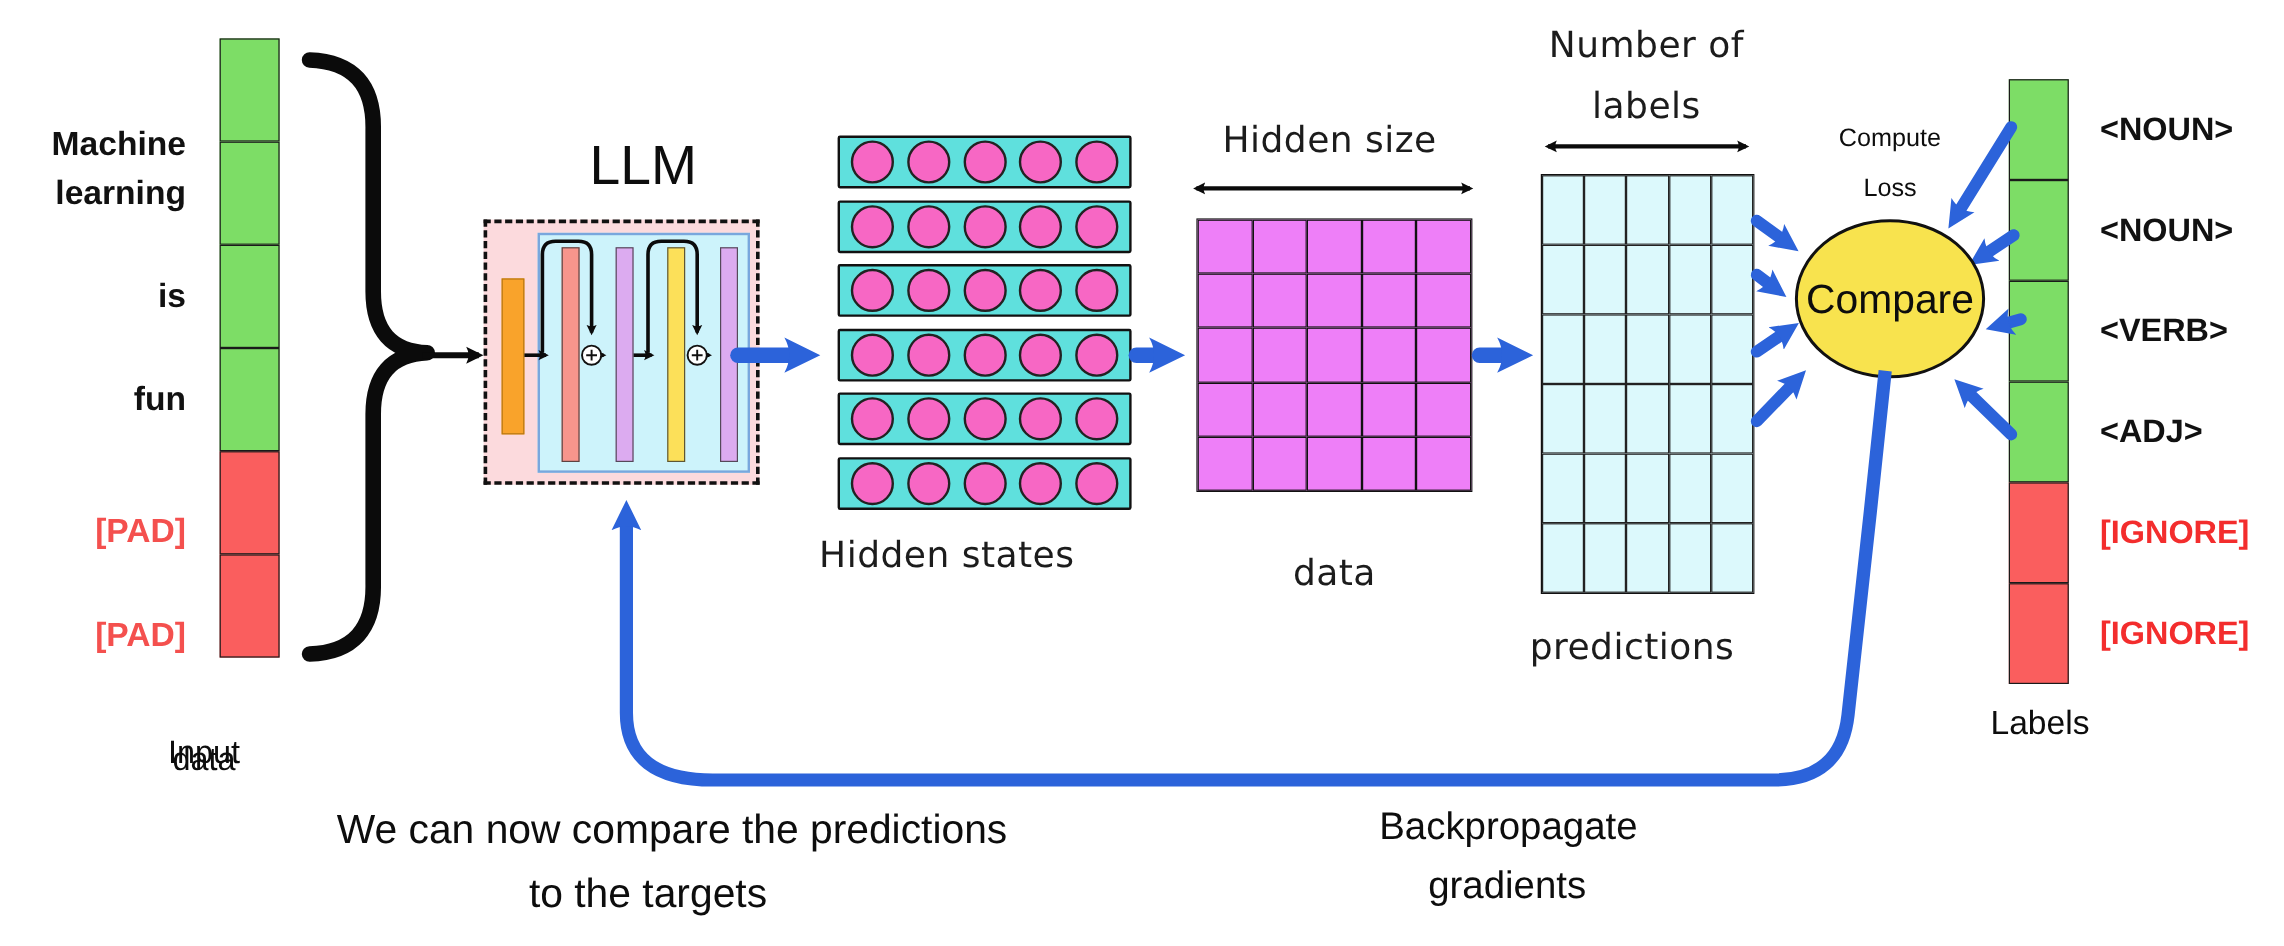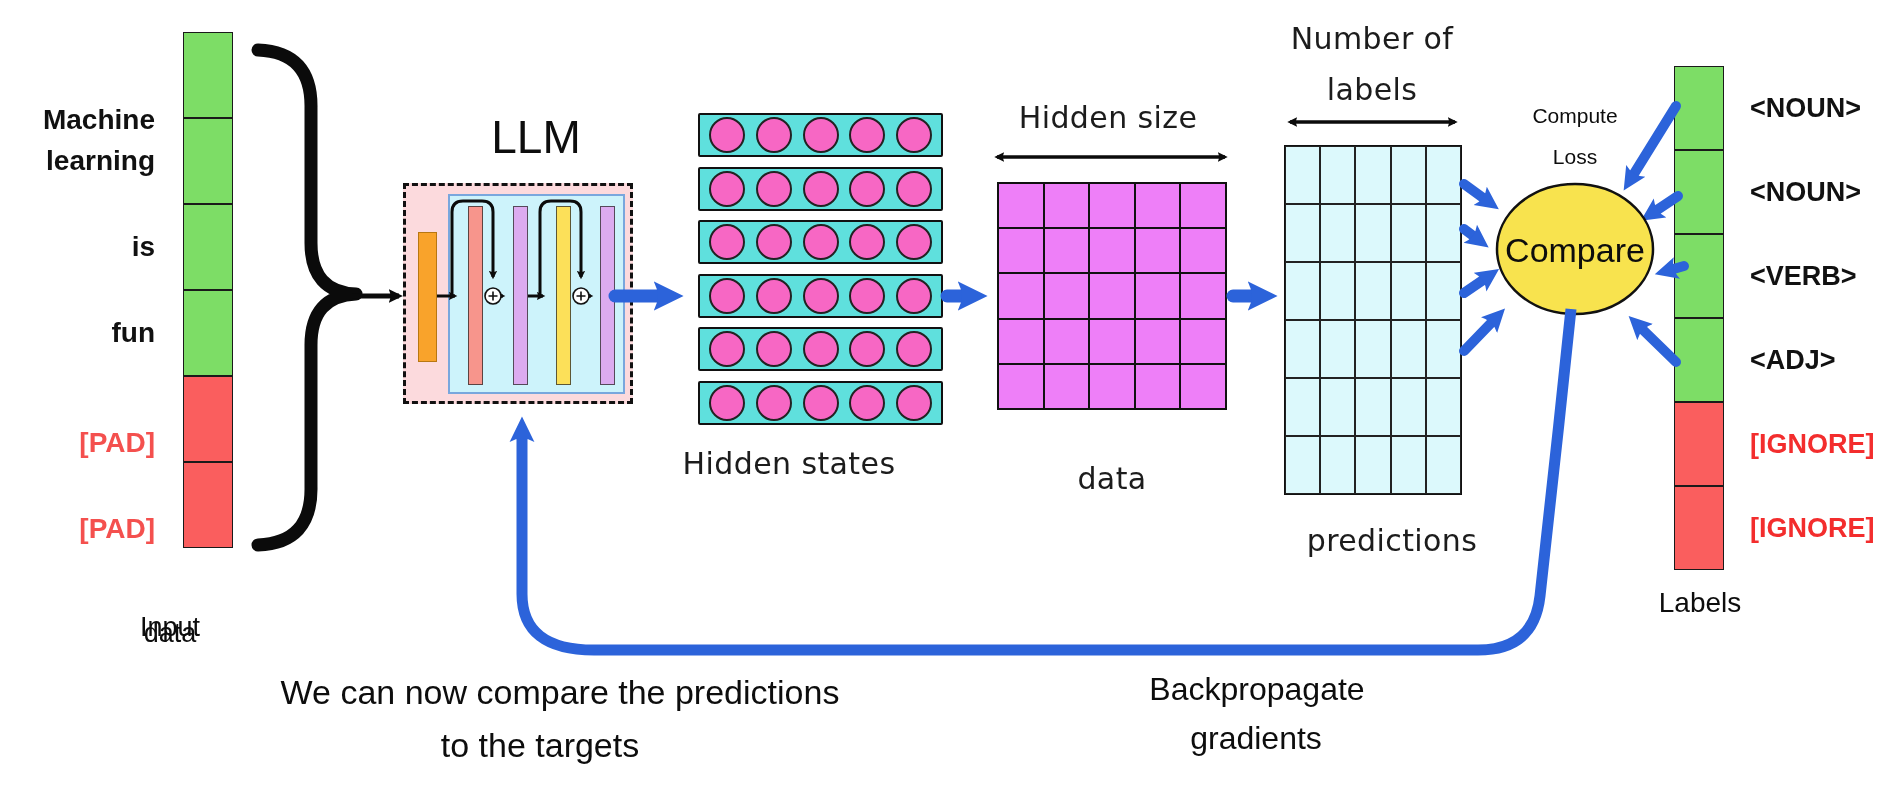--- a/index.html
+++ b/index.html
@@ -189,21 +189,21 @@
       <div class="gcell"></div>
       <div class="gcell"></div>
       <div class="gcell"></div>
       <div class="gcell"></div>
       <div class="gcell"></div>
       <div class="gcell"></div>
       <div class="gcell"></div>
     </div>
   <div class="lbl geo" style="left:1372px;top:38px;">Number of</div>
   <div class="lbl geo" style="left:1372px;top:89px;">labels</div>
-  <div class="lbl geo" style="left:1360px;top:540px;margin-left:32px;">predictions</div>
+  <div class="lbl geo" style="left:1360px;top:540px;">predictions</div>
 
   <div class="lbl bold compute" style="left:1575px;top:116px;">Compute</div>
   <div class="lbl bold compute" style="left:1575px;top:157px;">Loss</div>
   <div class="lbl bold compare-t" style="left:1575px;top:250px;">Compare</div>
 
   <div class="token-col labels-col abs under-layer" style="left:1674px;top:66px;">
       <div class="tok token"></div>
       <div class="tok token"></div>
       <div class="tok token"></div>
       <div class="tok token"></div>

